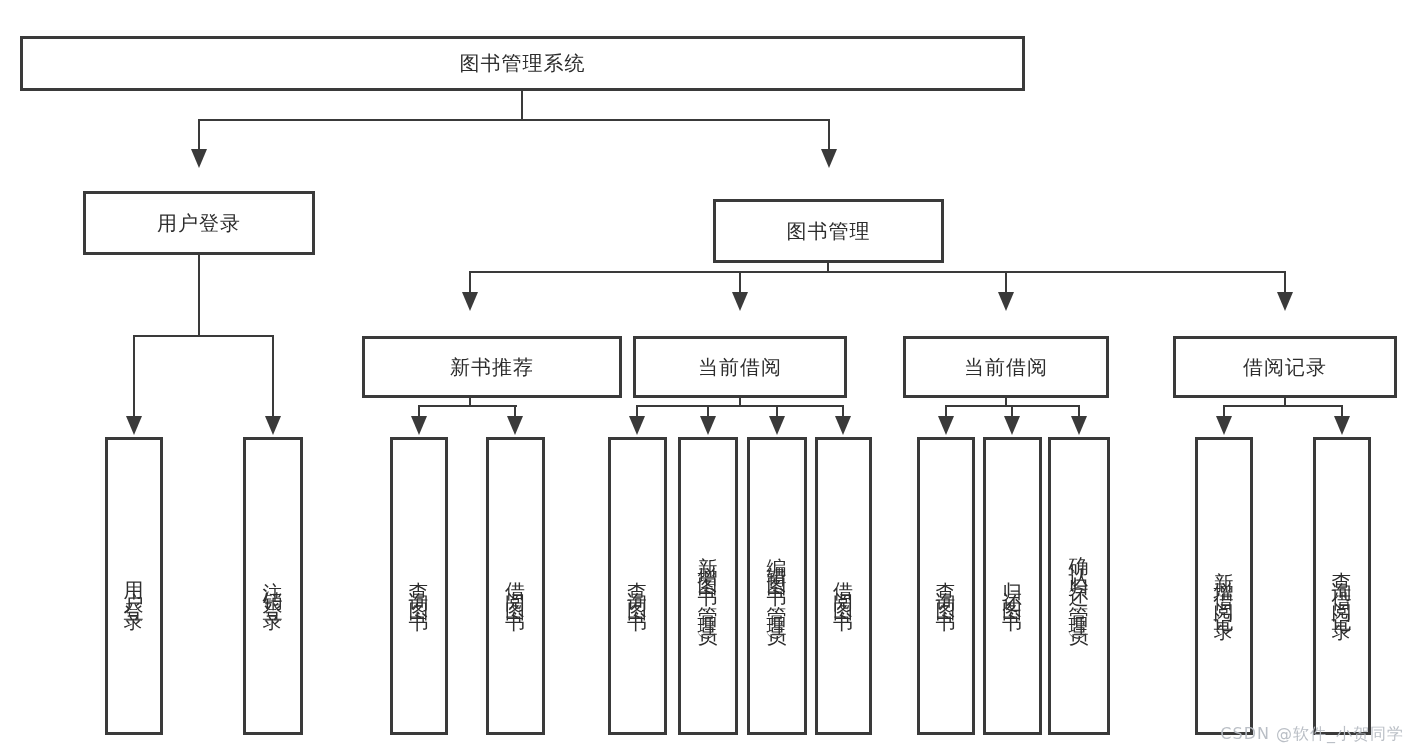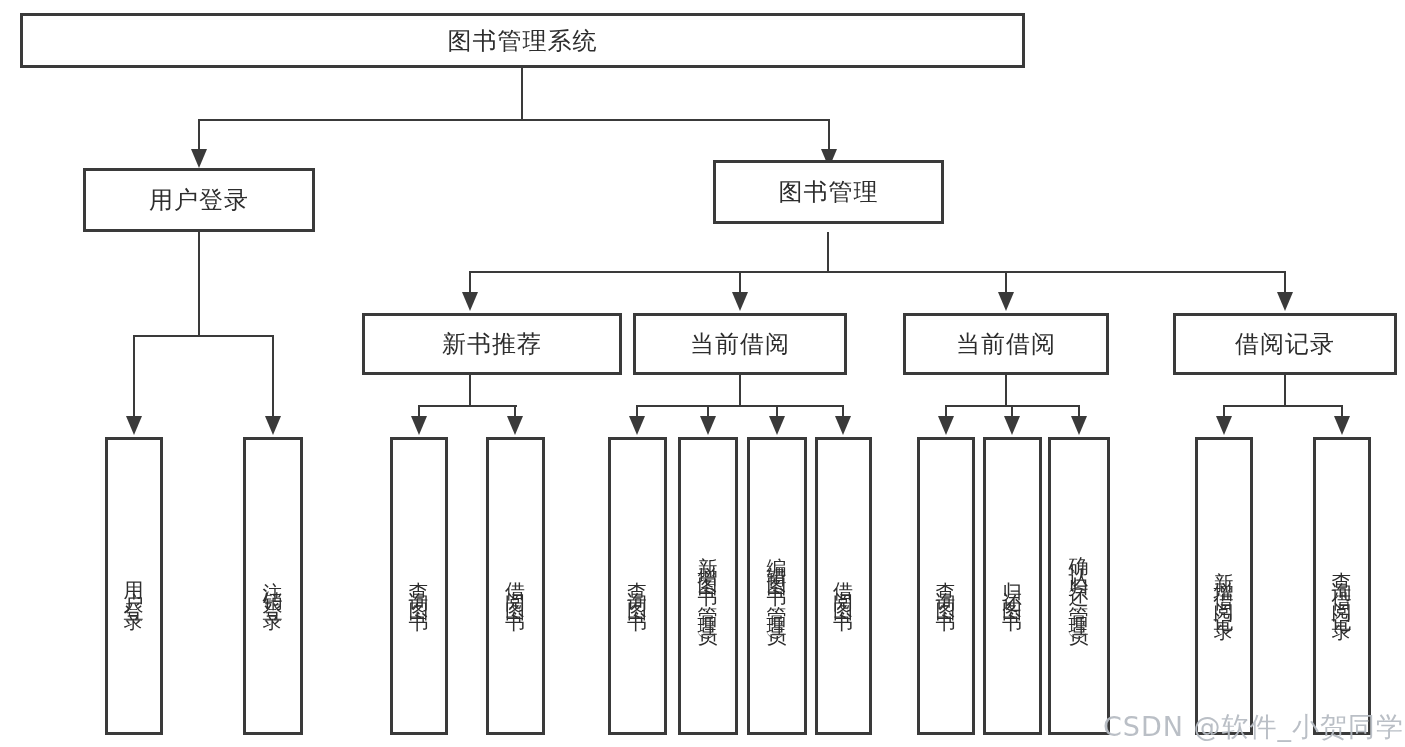--- a/index.html
+++ b/index.html
@@ -22,24 +22,25 @@
     overflow:hidden;
   }
   
   .hbox{
     position:absolute;
     background:var(--box-bg);
     border:3px solid var(--line);
     display:flex;
     align-items:center;
     justify-content:center;
-    font-size:24px;
+    font-size:20px;
     letter-spacing:1px;
     color:var(--text);
     z-index:2;
+    margin-top:23px;
   }
   
   .vbox{
     position:absolute;
     top:437px;
     height:298px;
     background:var(--box-bg);
     border:3px solid var(--line);
     display:flex;
     align-items:center;
@@ -82,21 +83,21 @@
     width:0;
     height:0;
     border-left:8px solid transparent;
     border-right:8px solid transparent;
     border-top:19px solid var(--line);
   }
   .watermark{
     position:absolute;
     right:1px;
     bottom:2px;
-    font-size:27px;
+    font-size:16px;
     letter-spacing:1px;
     color:var(--wm);
     opacity:0.95;
     z-index:5;
     white-space:nowrap;
     text-align:right;
   }
 </style>
 </head>
 <body>
@@ -104,21 +105,21 @@
 <div class="canvas">
 
   <div class="hbox" style="left:20px; top:13px; width:1005px; height:55px;">图书管理系统</div>
 
   <div class="vline" style="left:521px; top:68px; height:53px;"></div>
   <div class="hline" style="left:198px; top:119px; width:632px;"></div>
   <div class="arrow" style="left:198px; top:120px; height:29px;"></div>
   <div class="arrow" style="left:828px; top:120px; height:29px;"></div>
 
   <div class="hbox" style="left:83px; top:168px; width:232px; height:64px;">用户登录</div>
-  <div class="hbox" style="left:713px; top:160px; width:231px; height:64px;">图书管理</div>
+  <div class="hbox" style="left:713px; top:176px; width:231px; height:64px;">图书管理</div>
 
   <div class="vline" style="left:198px; top:232px; height:105px;"></div>
   <div class="hline" style="left:133px; top:335px; width:141px;"></div>
   <div class="arrow" style="left:133px; top:336px; height:80px;"></div>
   <div class="arrow" style="left:272px; top:336px; height:80px;"></div>
 
   <div class="vline" style="left:827px; top:232px; height:41px;"></div>
   <div class="hline" style="left:469px; top:271px; width:817px;"></div>
   <div class="arrow" style="left:469px; top:272px; height:20px;"></div>
   <div class="arrow" style="left:739px; top:272px; height:20px;"></div>

